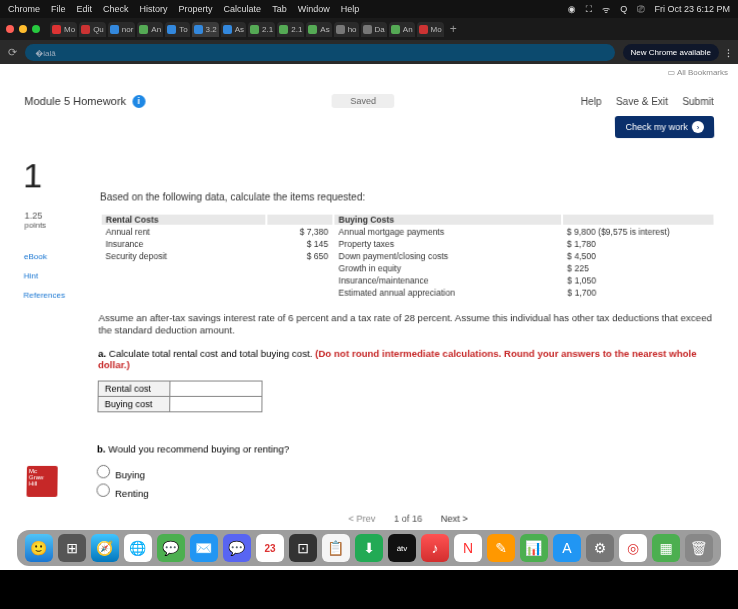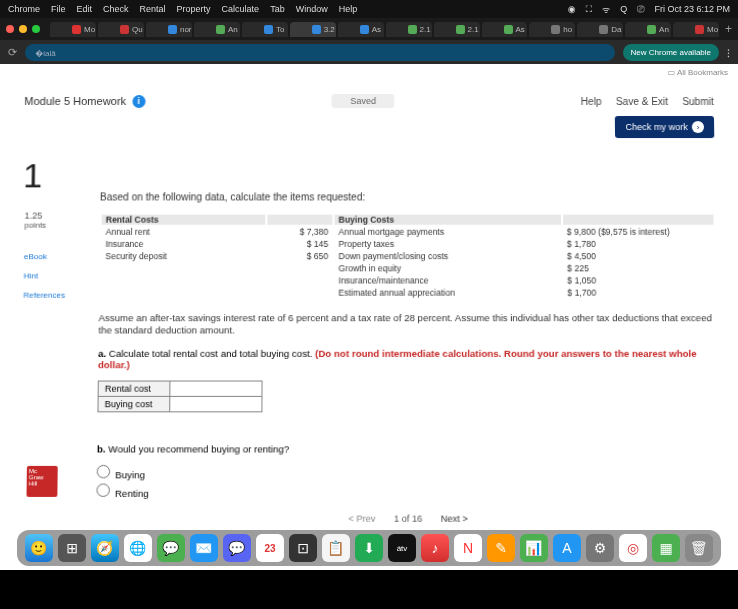--- a/index.html
+++ b/index.html
@@ -7,29 +7,29 @@
 
   
   .mac-menu { height: 18px; background: rgba(20,20,20,.9); color: #ddd; font-size: 9px; display: flex; align-items: center; padding: 0 8px; gap: 11px; }
   .mac-menu .right { margin-left: auto; display: flex; gap: 10px; align-items: center; }
 
   
   .tab-strip { height: 22px; background: #1a1a1a; display: flex; align-items: center; padding: 0 6px; gap: 2px; }
   .traffic { display: flex; gap: 5px; margin-right: 8px; }
   .traffic span { width: 8px; height: 8px; border-radius: 50%; display: block; }
   .tl-r { background: #ff5f56; } .tl-y { background: #ffbd2e; } .tl-g { background: #27c93f; }
-  .tab { background: #2a2a2a; color: #bbb; font-size: 8px; padding: 3px 22px; border-radius: 4px 4px 0 0; display: flex; align-items: center; gap: 3px; max-width: 48px; overflow: hidden; white-space: nowrap; }
+  .tab { background: #2a2a2a; color: #bbb; font-size: 8px; padding: 3px 2px; border-radius: 4px 4px 0 0; display: flex; align-items: center; gap: 3px; max-width: 48px; overflow: hidden; white-space: nowrap; }
   .tab.active { background: #3a3a3a; }
   .tab-ico { width: 9px; height: 9px; border-radius: 2px; background: #4a9; flex-shrink: 0; }
 
   
   .url-row { height: 24px; background: #2a2a2a; display: flex; align-items: center; padding: 0 8px; gap: 8px; }
   .nav-btn { color: #aaa; font-size: 11px; }
   .url-bar { flex: 1; background: #0c4a6e; border-radius: 12px; padding: 3px 10px; color: #9ab; font-size: 8px; overflow: hidden; white-space: nowrap; display: flex; align-items: center; }
-  .url-pill { background: #0f766e; color: #fff; font-size: 8px; padding: 4px 8px; border-radius: 10px; }
+  .url-pill { background: #0f172a; color: #fff; font-size: 8px; padding: 4px 8px; border-radius: 10px; }
   .bookmark-bar { height: 16px; background: #ffffff; display:flex; justify-content:flex-end; padding:0 10px; align-items:center; color:#888; font-size:8px; gap:4px;}
 
   
   .page { background: #fff; height: 490px; position: relative; perspective: 800px; overflow: hidden; }
   .page-inner { transform: rotateX(2deg) scale(1.01); transform-origin: top center; padding: 14px 28px; }
 
   .mod-row { display: flex; align-items: center; font-size: 11px; color: #333; }
   .mod-row .info-i { width: 13px; height: 13px; border-radius: 50%; background: #1e88e5; color: #fff; font-size: 9px; display: inline-flex; align-items: center; justify-content: center; margin-left: 6px; font-weight: bold; }
   .mod-row .saved { margin: 0 auto; background: #eee; border-radius: 3px; padding: 2px 18px; font-size: 9px; color: #666; }
   .mod-row .right-links { display: flex; gap: 14px; font-size: 10px; color: #444; }
@@ -76,21 +76,21 @@
   .mcgraw { position:absolute; bottom:40px; left:36px; width:30px; height:30px; background:#c62828; color:#fff; font-size:6px; padding:2px; line-height:1; border-radius:2px;}
 </style>
 </head>
 <body>
 
 <div class="mac-menu">
   <span>Chrome</span>
   <span>File</span>
   <span>Edit</span>
   <span>Check</span>
-  <span>Rental</span>
+  <span>History</span>
   <span>Property</span>
   <span>Calculate</span>
   <span>Tab</span>
   <span>Window</span>
   <span>Help</span>
   <div class="right">
     <span>◉</span>
     <span>⛶</span>
     <span>ᯤ</span>
     <span>Q</span>

